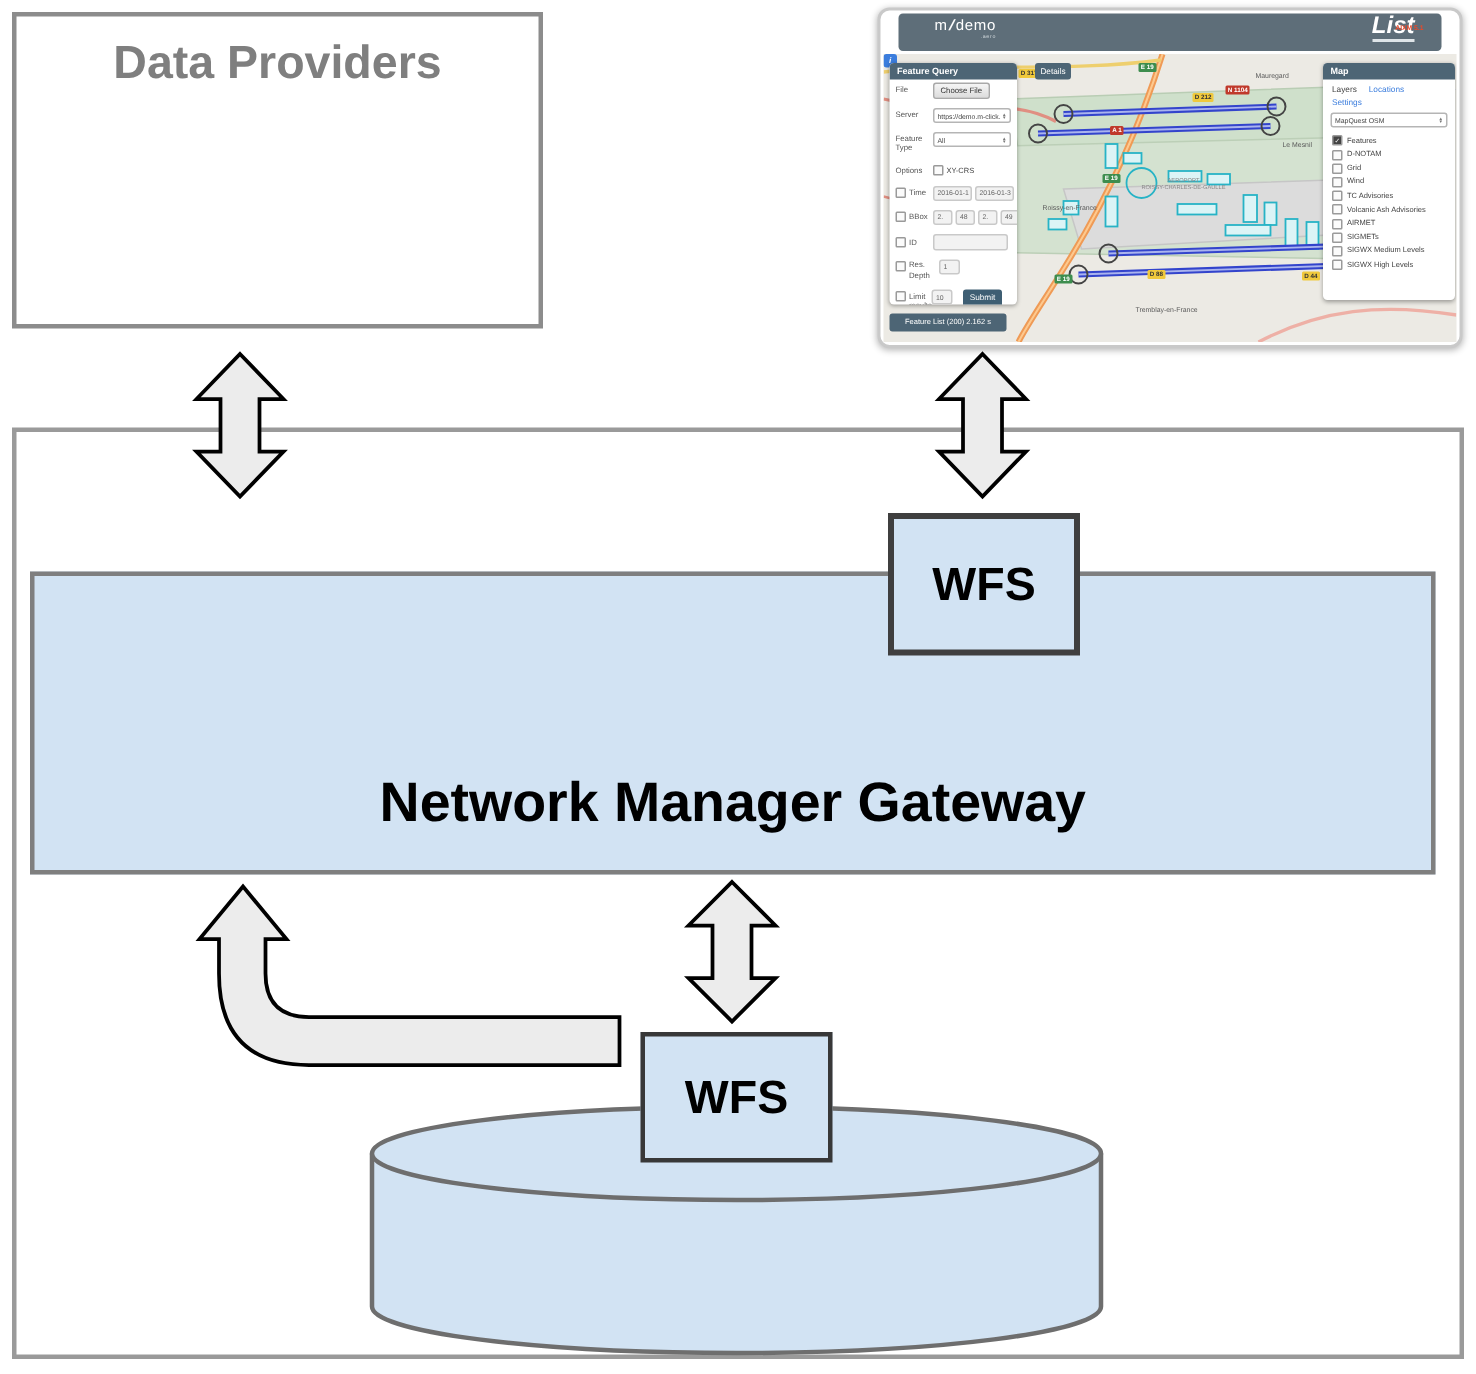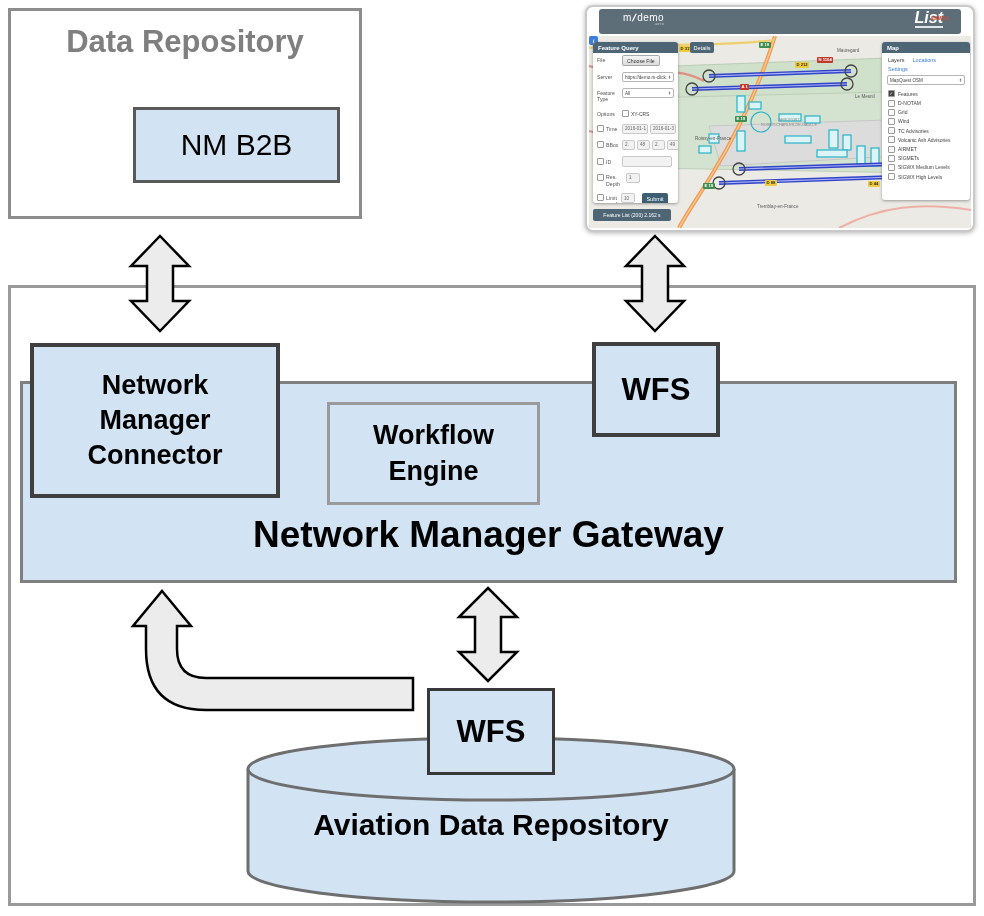--- a/index.html
+++ b/index.html
@@ -70,48 +70,41 @@
   .sh-yellow{background:#f0c93c;color:#333;}
   #airport-label{position:absolute;font-size:3.8px;color:#8a8a8a;text-align:center;white-space:pre-line;line-height:1.3;}
   #map-scroll{position:absolute;right:1px;top:22px;width:3px;height:42px;background:#3b7ddd;border-radius:2px;opacity:.85;}
 </style>
 </head>
 <body>
 
 <div id="canvas">
 
   <div id="dp-box" class="plain"></div>
-  <div id="dp-title" class="abs">Data Repository</div>
-  <div id="nmb2b" class="box">NM B2B</div>
+  <div id="dp-title" class="abs">Data Providers</div>
 
   <div id="container" class="plain"></div>
 
   <svg class="abs" style="left:0;top:0;" width="984" height="916" viewBox="0 0 984 916">
     <g>
       <path d="M 248,769 L 248,871 A 243 31 0 0 0 734,871 L 734,769" fill="#d2e3f3" stroke="#6e6e6e" stroke-width="3"></path>
       <ellipse cx="491" cy="769" rx="243" ry="31" fill="#d2e3f3" stroke="#6e6e6e" stroke-width="3"></ellipse>
     </g>
     <g fill="#ececec" stroke="#000" stroke-width="2.5" stroke-linejoin="miter">
       <path d="M 160,236 L 189,266 L 173,266 L 173,301 L 189,301 L 160,331 L 131,301 L 147,301 L 147,266 L 131,266 Z"></path>
       <path d="M 655,236 L 684,266 L 668,266 L 668,301 L 684,301 L 655,331 L 626,301 L 642,301 L 642,266 L 626,266 Z"></path>
       <path d="M 488,588 L 517,617 L 501,617 L 501,652 L 517,652 L 488,681 L 459,652 L 475,652 L 475,617 L 459,617 Z"></path>
       <path d="M 162,591 L 191,626 L 177,626 L 177,649 Q 177,678 206,678 L 413,678 L 413,710 L 206,710 Q 146,710 146,649 L 146,626 L 133,626 Z"></path>
     </g>
   </svg>
 
   <div id="gateway" class="box">Network Manager Gateway</div>
-  <div id="nmc" class="box">Network
-Manager
-Connector</div>
-  <div id="workflow" class="box">Workflow
-Engine</div>
   <div id="wfs-top" class="box">WFS</div>
 
   <div id="wfs-bottom" class="box">WFS</div>
-  <div id="cyl-label" class="abs">Aviation Data Repository</div>
 
   <div id="win" class="plain"></div>
   <div id="win-header" class="abs">
     <span id="mclick"><span>m</span><span class="slash">/</span><span>demo</span><span class="aero">.aero</span></span>
     <span id="aixm"><span>List</span><span class="bar"></span><span class="ver">AIXM 5.1</span></span>
   </div>
 
   <div id="mapview" class="abs">
 
     <svg width="382" height="192" viewBox="0 0 382 192" style="position:absolute;left:0;top:0;">

